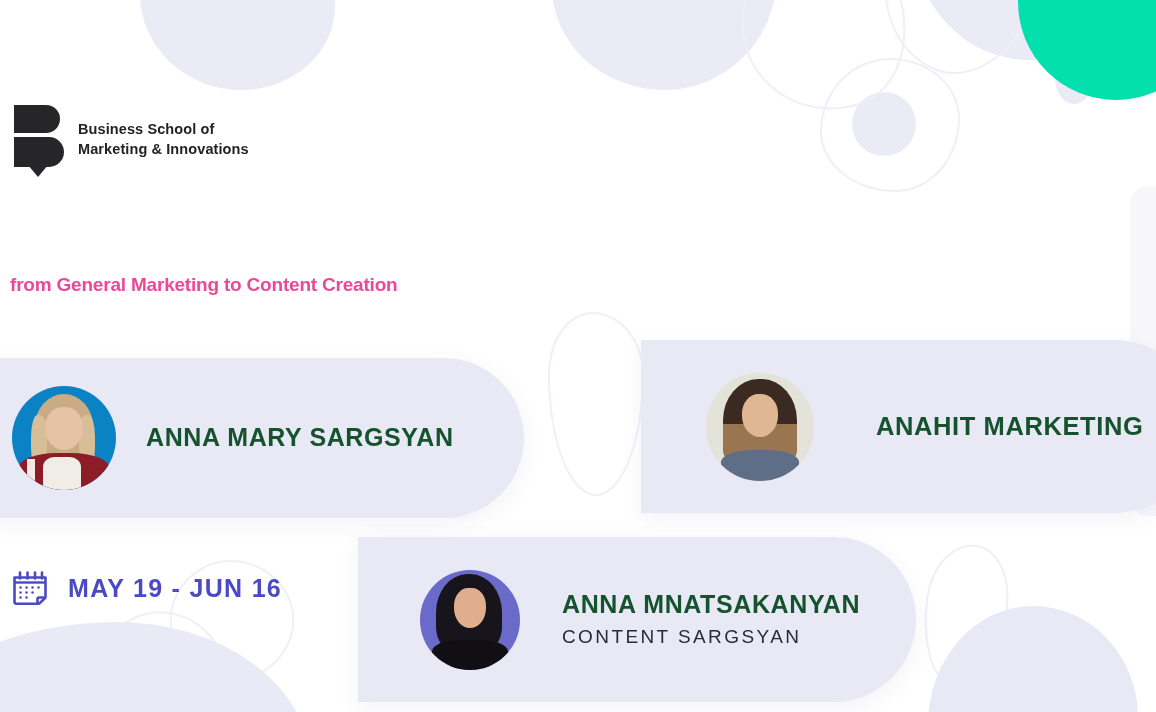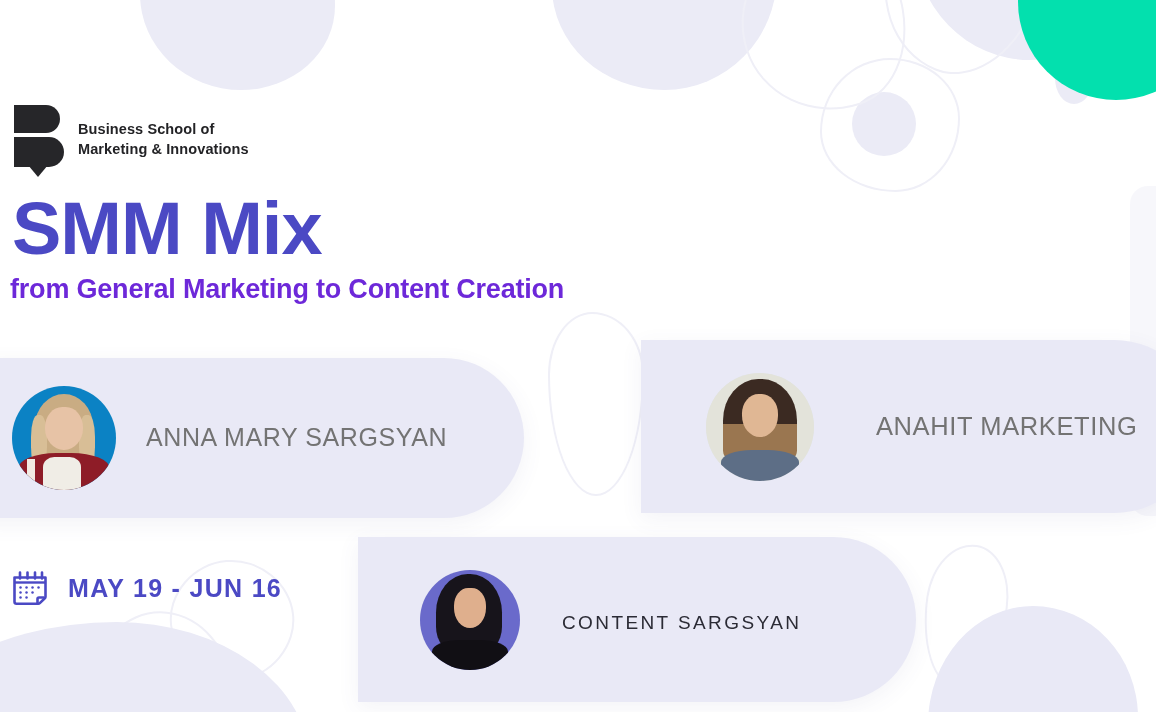--- a/index.html
+++ b/index.html
@@ -197,23 +197,23 @@
     font-size: 74px;
     font-weight: bold;
     color: #4B49C4;
     letter-spacing: -1px;
     line-height: 1;
   }
   .subhead {
     position: absolute;
     left: 10px;
     top: 274px;
-    font-size: 27px;
+    font-size: 19px;
     font-weight: bold;
-    color: #6d28d9;
+    color: #ec4899;
     letter-spacing: -.2px;
   }
 
   
   .card {
     position: absolute;
     background: #E9E9F6;
     display: flex;
     align-items: center;
     box-shadow: 0 6px 22px rgba(80,80,140,.07);
@@ -270,22 +270,22 @@
   .face3 .hair { position:absolute; left:16%; top:4%; width:66%; height:80%; background:#17141B; border-radius:48% 48% 34% 34%; }
   .face3 .skin { position:absolute; left:34%; top:18%; width:32%; height:40%; background:#DFAF8D; border-radius:46% 46% 52% 52%; }
   .face3 .body { position:absolute; left:12%; bottom:0; width:76%; height:30%; background:#110F14; border-radius:38% 38% 0 0; }
 
   .card-text { margin-left: 30px; }
   .card-2 .card-text { margin-left: 62px; }
   .card-3 .card-text { margin-left: 42px; }
 
   .sp-name {
     font-size: 25px;
-    font-weight: normal;
-    color: #737373;
+    font-weight: bold;
+    color: #14532d;
     letter-spacing: .6px;
     line-height: 1.1;
     white-space: nowrap;
   }
   .card-2 .sp-name { font-size: 25.5px; }
   .sp-role {
     margin-top: 7px;
     font-size: 19px;
     color: #2B2B35;
     letter-spacing: 2.4px;
@@ -340,21 +340,20 @@
   <div class="logo-row">
     <div class="logo-mark">
       <div class="top-bar"></div>
       <div class="bot-bar"></div>
       <div class="tail"></div>
     </div>
     <div class="logo-text">Business School of
 Marketing &amp; Innovations</div>
   </div>
 
-  <div class="headline">SMM Mix</div>
   <div class="subhead">from General Marketing to Content Creation</div>
 
   <div class="card card-1">
     <div class="avatar av-1">
       <div class="av-inner face1">
         <div class="bg"></div>
           <div class="hair"></div>
           <div class="hair2"></div>
         <div class="hair3"></div>
           <div class="skin"></div>
@@ -386,20 +385,21 @@
   <div class="card card-3">
     <div class="avatar av-3">
       <div class="av-inner face3">
         <div class="bg"></div>
           <div class="hair"></div>
         <div class="skin"></div>
           <div class="body"></div>
       </div>
     </div>
     <div class="card-text">
+      <div class="sp-name">ANNA MNATSAKANYAN</div>
       <div class="sp-role">CONTENT SARGSYAN</div>
     </div>
   </div>
 
   <div class="date-row">
     <svg class="cal-icon" viewBox="0 0 44 44">
       <path d="M6.5 11.5h31v19.2c0 .6-.25 1.2-.7 1.6l-5 4.8c-.4.4-1 .6-1.6.6H8.5a2 2 0 0 1-2-2z" fill="none" stroke="#4B49C4" stroke-width="2.6" stroke-linejoin="round"></path>
       <path d="M29.5 37.6v-4.6c0-.8.7-1.5 1.5-1.5h5.4" fill="none" stroke="#4B49C4" stroke-width="2.6" stroke-linejoin="round"></path>
       <path d="M6.5 16.5h31" fill="none" stroke="#4B49C4" stroke-width="2.4"></path>
       <path d="M12 6.5v6M19.5 6.5v6M27 6.5v6M34 6.5v6" stroke="#4B49C4" stroke-width="2.6" stroke-linecap="round"></path>

